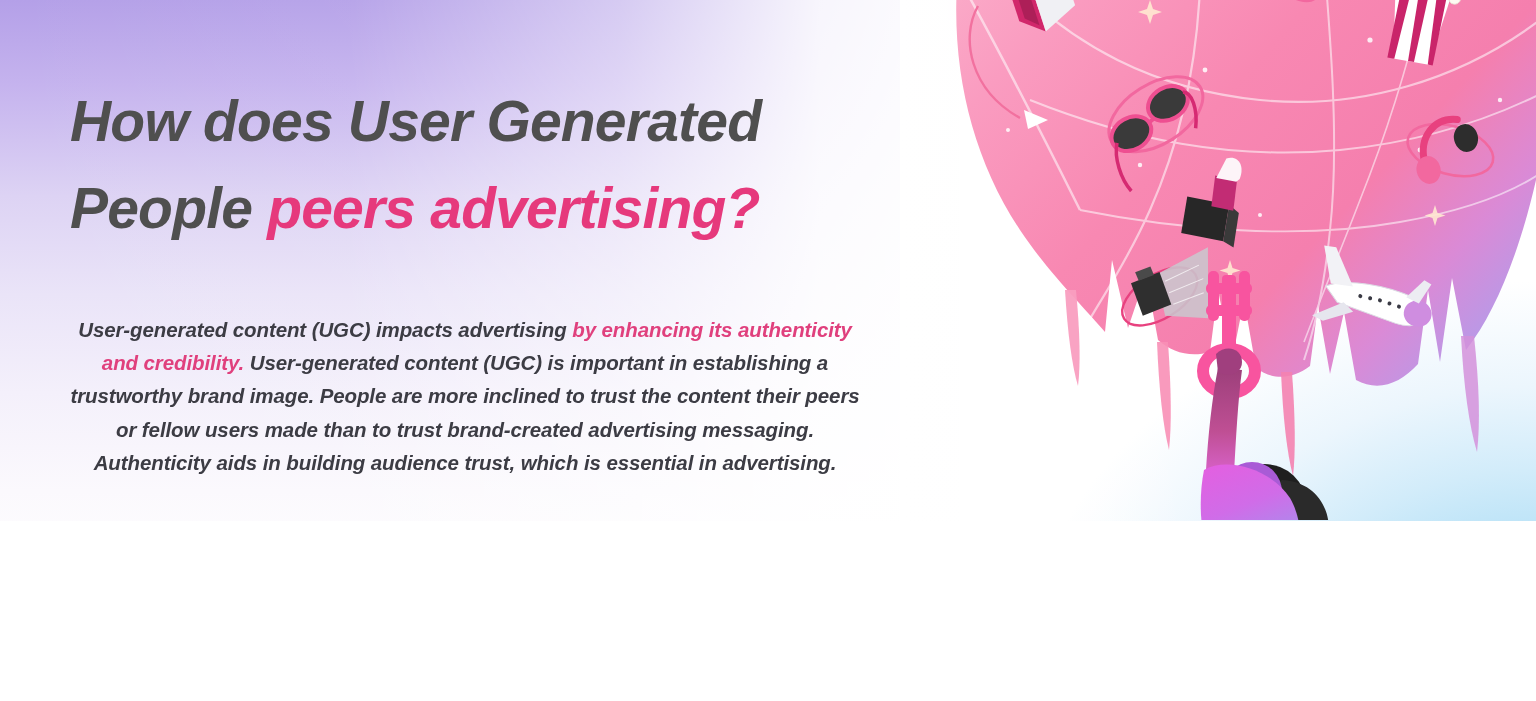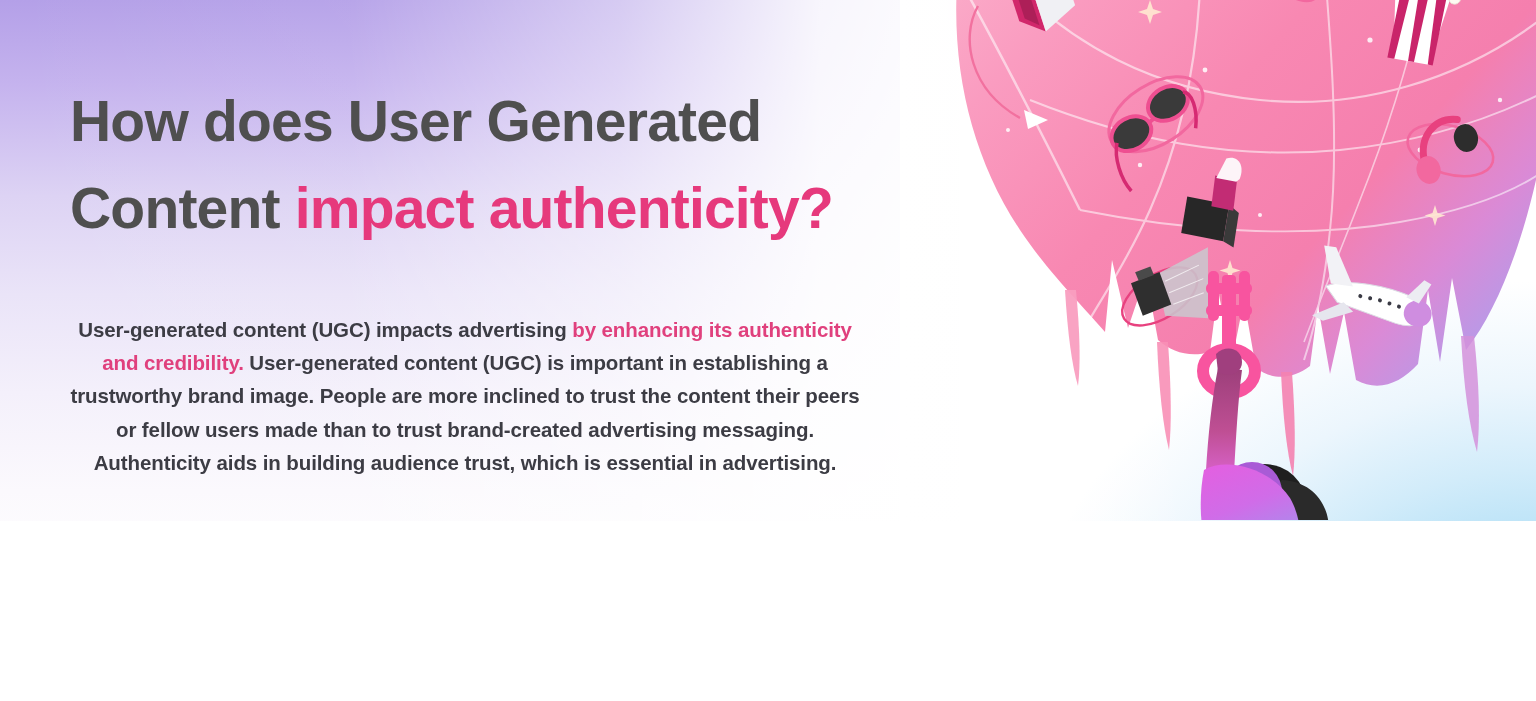--- a/index.html
+++ b/index.html
@@ -9,20 +9,21 @@
     overflow:hidden;
     font-family:"Liberation Sans", sans-serif;
     background:#ffffff;
   }
 
   #stage {
     position:relative;
     width:1536px; height:521px;
     overflow:hidden;
     background:#ffffff;
+    font-style:italic;
   }
 
   
   .bg-left {
     position:absolute; left:0; top:0;
     width:1000px; height:701px;
     background:
       linear-gradient(to bottom,
         #b4a0e8 0%,
         #c5b3ee 12%,
@@ -298,21 +299,21 @@
         <path fill="#ffffff" d="M84,320 q18,-8 32,2 q-14,10 -32,-2 z"></path>
         <ellipse cx="40" cy="370" rx="26" ry="5" fill="#1c1c24" opacity="0.8"></ellipse>
       </g>
     </svg>
   </div>
 
   <div class="content">
 
     <h1 class="headline">
       <span>How does User Generated</span><br>
-      <span>Content </span><span class="accent">impact authenticity?</span>
+      <span>People </span><span class="accent">peers advertising?</span>
     </h1>
 
     <p class="body-copy">
       <span>User-generated content (UGC) impacts advertising </span><span class="accent">by enhancing its authenticity and credibility.</span><span> User-generated content (UGC) is important in establishing a trustworthy brand image. People are more inclined to trust the content their peers or fellow users made than to trust brand-created advertising messaging. Authenticity aids in building audience trust, which is essential in advertising.</span>
     </p>
 
   </div>
 
   <div class="logo" title="spliced">
     <svg viewBox="0 0 330 108" xmlns="http://www.w3.org/2000/svg">

